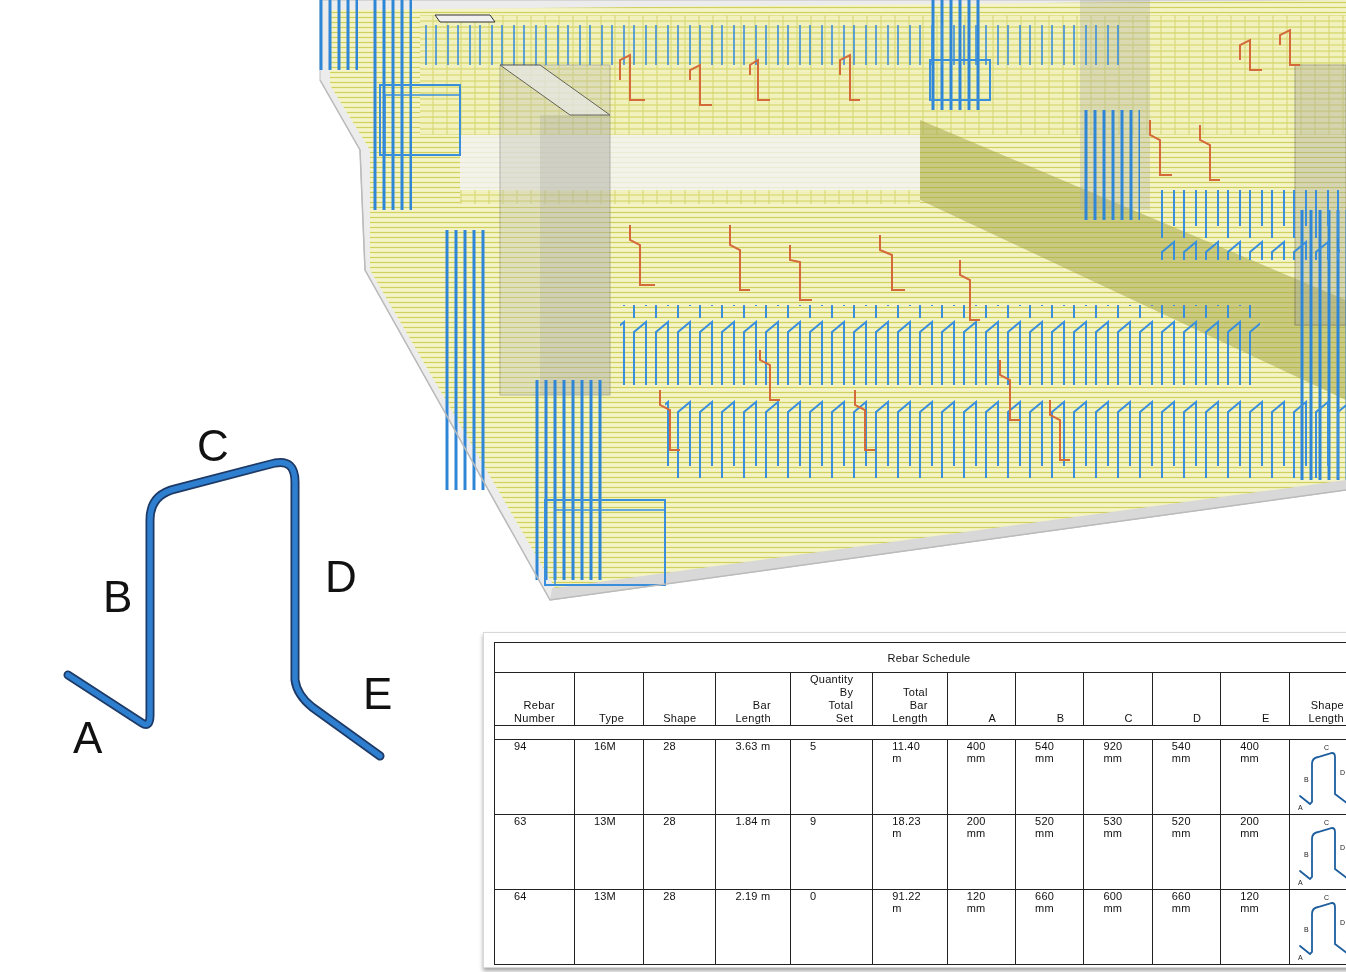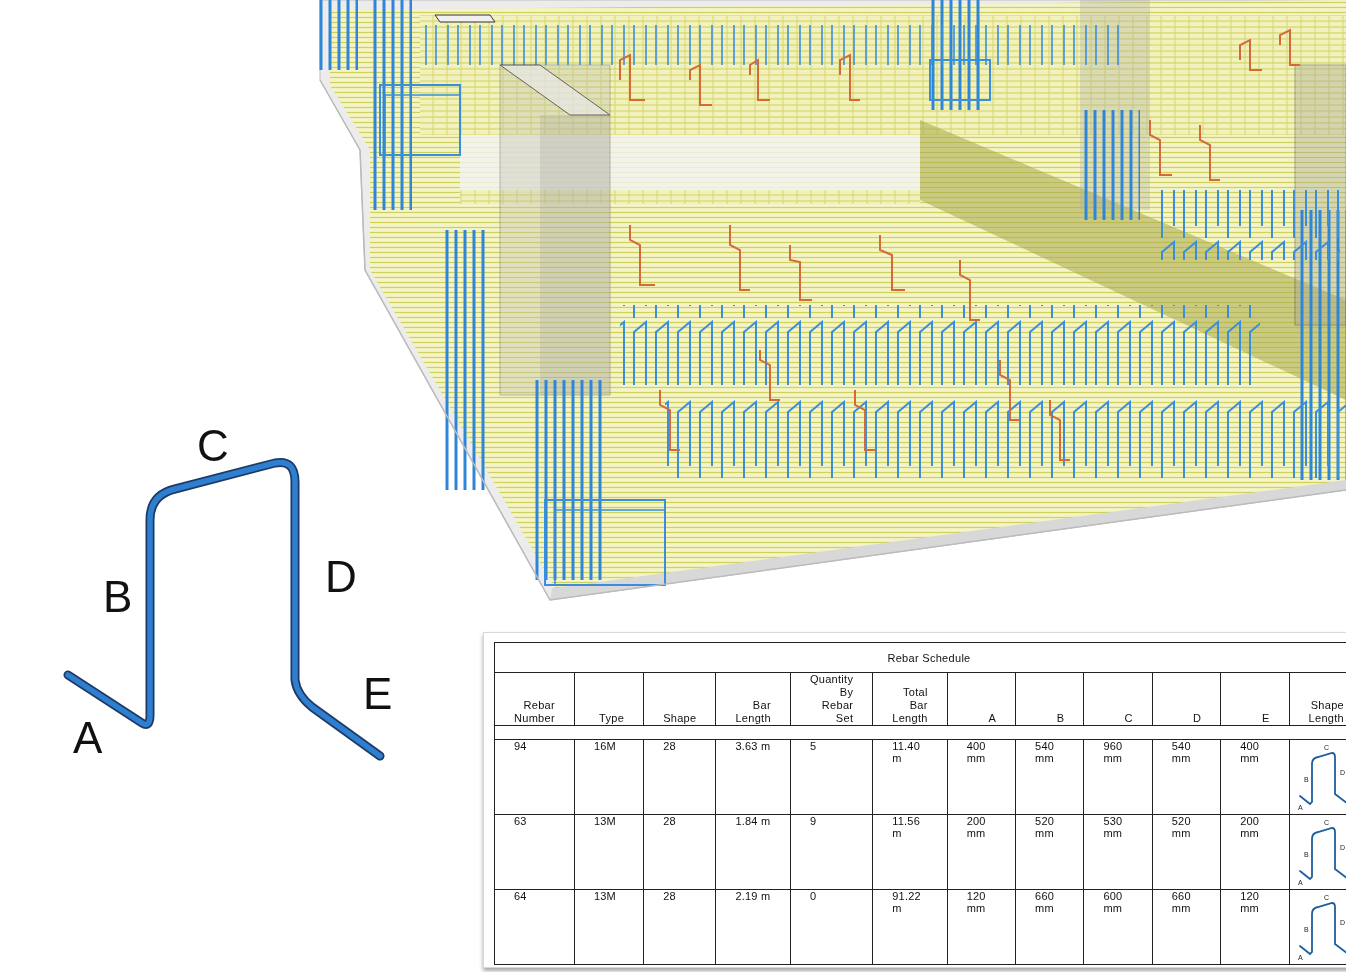--- a/index.html
+++ b/index.html
@@ -141,21 +141,21 @@
     </colgroup>
     <tbody>
         <tr class="title-row">
       <th colspan="12">Rebar Schedule</th>
     </tr>
     <tr class="head-row">
       <th><span>Rebar</span><br><span>Number</span></th>
       <th>Type</th>
       <th>Shape</th>
       <th>Bar Length</th>
-      <th><span>Quantity By</span><br><span>Rebar Set</span></th>
+      <th><span>Quantity By</span><br><span>Total Set</span></th>
       <th><span>Total Bar</span><br><span>Length</span></th>
       <th>A</th>
       <th>B</th>
       <th>C</th>
       <th>D</th>
       <th>E</th>
       <th><span>Shape</span><br><span>Length</span></th>
     </tr>
     <tr class="gap-row">
           <td colspan="12" style="border-top:1px solid #222;border-bottom:1px solid #222;"></td>
@@ -163,42 +163,42 @@
 
     <tr class="data-row">
       <td>94</td>
       <td>16M</td>
       <td>28</td>
       <td>3.63 m</td>
       <td>5</td>
       <td>11.40 m</td>
       <td>400 mm</td>
       <td>540 mm</td>
-      <td>960 mm</td>
+      <td>920 mm</td>
       <td>540 mm</td>
       <td>400 mm</td>
       <td class="shape-cell">
         <svg class="mini-shape" width="66" height="70" viewBox="0 0 66 70">
           <path d="M8 54 L18 62 L20 60 L20 22 Q20 16 26 15 L40 11 Q43 11 43 15 L43 52 L55 61" fill="none" stroke="#1d5e9e" stroke-width="1.8" stroke-linecap="round"></path>
           <text x="6" y="68" font-size="7" font-family="Liberation Sans, sans-serif" fill="#222">A</text>
           <text x="12" y="40" font-size="7" font-family="Liberation Sans, sans-serif" fill="#222">B</text>
           <text x="32" y="8" font-size="7" font-family="Liberation Sans, sans-serif" fill="#222">C</text>
           <text x="48" y="33" font-size="7" font-family="Liberation Sans, sans-serif" fill="#222">D</text>
           <text x="57" y="54" font-size="7" font-family="Liberation Sans, sans-serif" fill="#222">E</text>
         </svg>
       </td>
     </tr>
 
     <tr class="data-row">
       <td>63</td>
       <td>13M</td>
       <td>28</td>
       <td>1.84 m</td>
       <td>9</td>
-      <td>11.56 m</td>
+      <td>18.23 m</td>
       <td>200 mm</td>
       <td>520 mm</td>
       <td>530 mm</td>
       <td>520 mm</td>
       <td>200 mm</td>
       <td class="shape-cell">
         <svg class="mini-shape" width="66" height="70" viewBox="0 0 66 70">
           <path d="M8 54 L18 62 L20 60 L20 22 Q20 16 26 15 L40 11 Q43 11 43 15 L43 52 L55 61" fill="none" stroke="#1d5e9e" stroke-width="1.8" stroke-linecap="round"></path>
           <text x="6" y="68" font-size="7" font-family="Liberation Sans, sans-serif" fill="#222">A</text>
           <text x="12" y="40" font-size="7" font-family="Liberation Sans, sans-serif" fill="#222">B</text>

